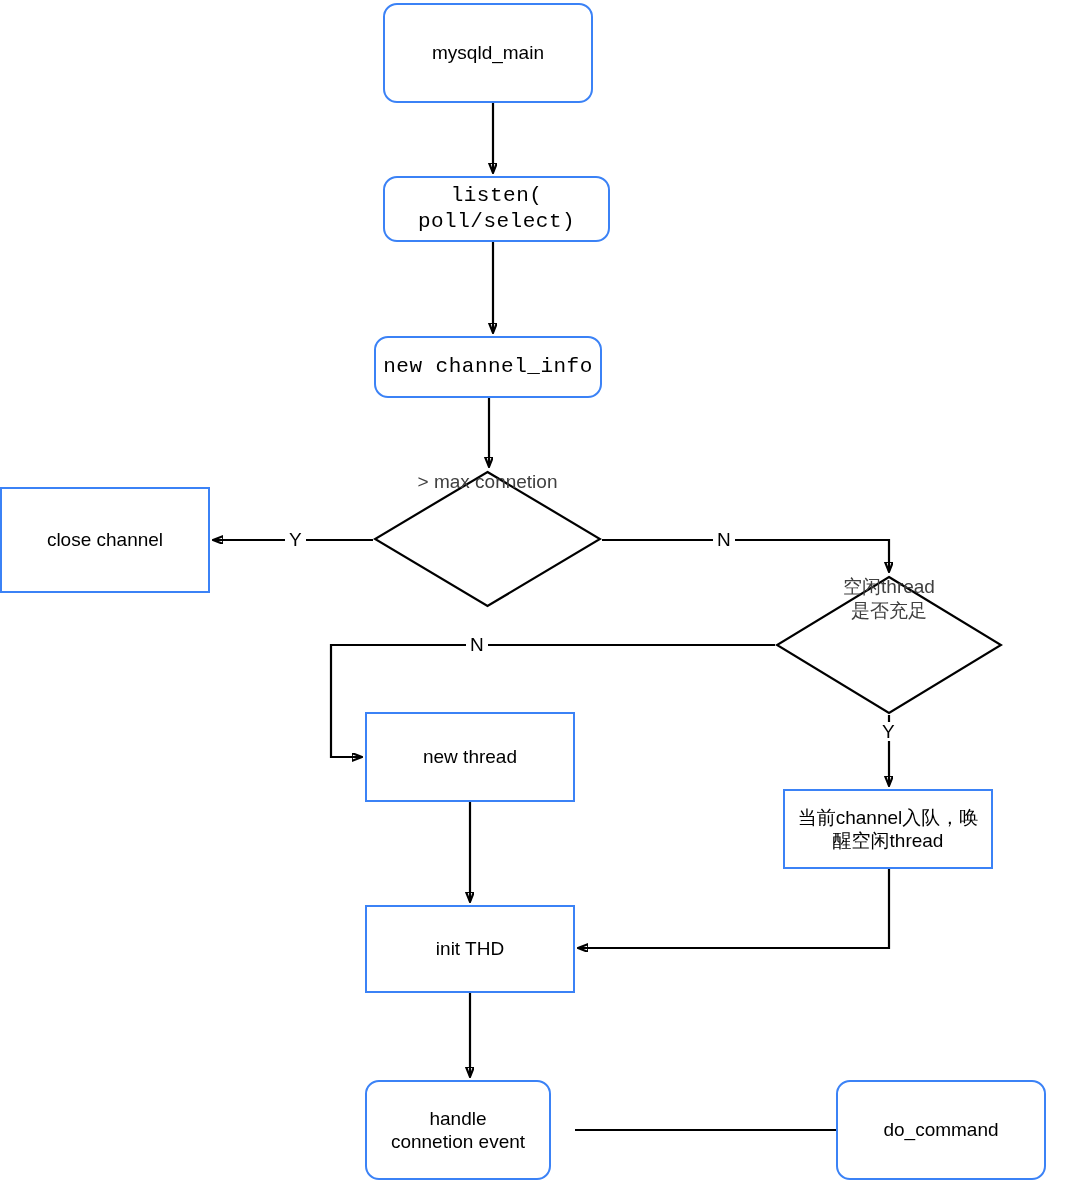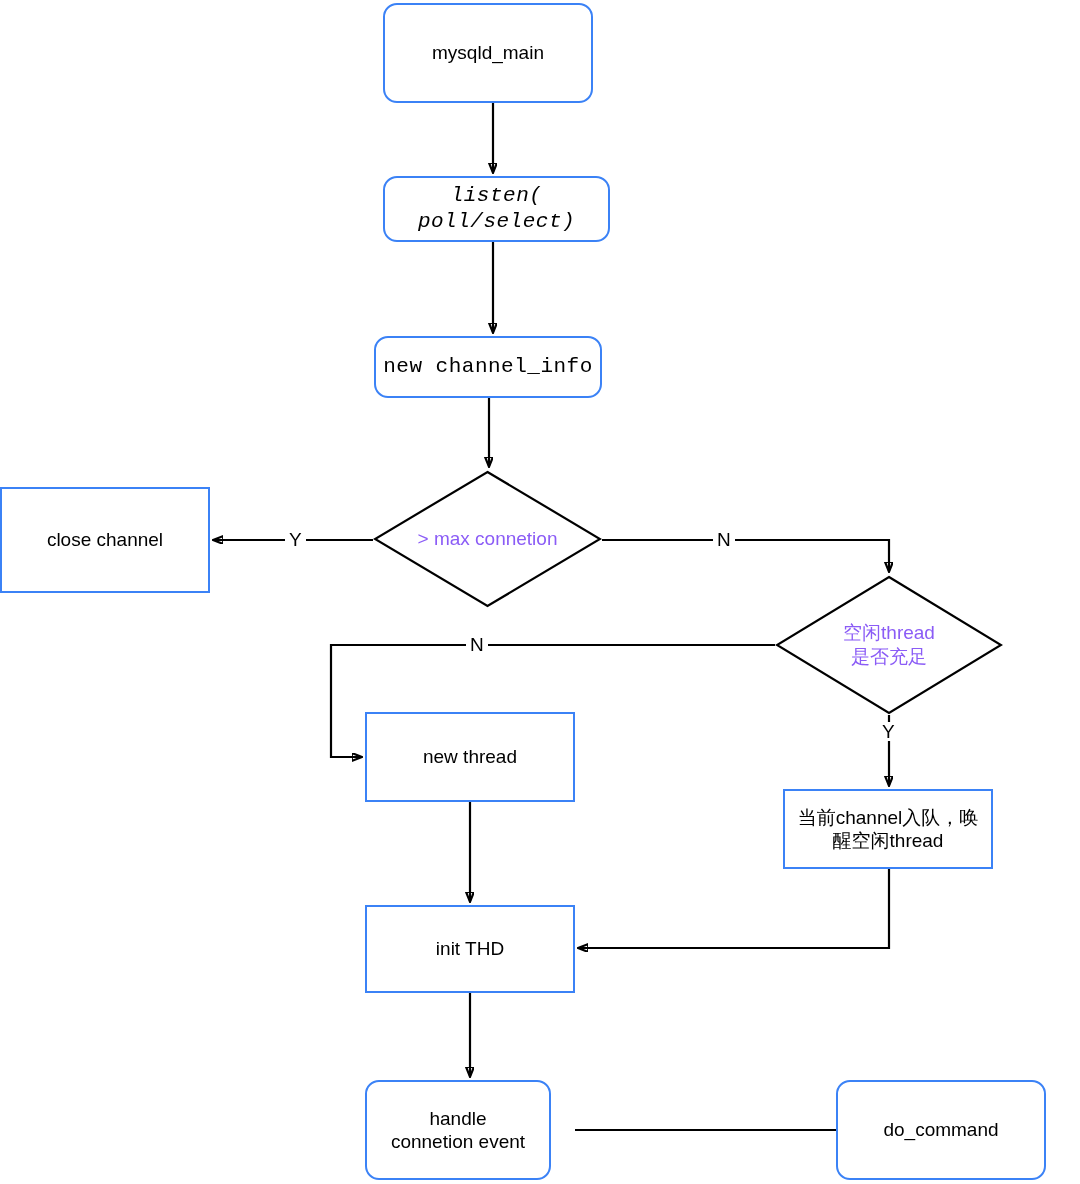--- a/index.html
+++ b/index.html
@@ -10,22 +10,22 @@
     overflow:hidden;
     position:relative;
   }
   #canvas{position:absolute;left:0;top:0;width:1080px;height:1184px;}
   .node{position:absolute;box-sizing:border-box;border:2px solid #3b82f6;background:#fff;
         display:flex;align-items:center;justify-content:center;text-align:center;
         line-height:1.22;font-size:19px;color:#000;}
   .rounded{border-radius:14px;}
   .mono{font-family:"Liberation Mono","DejaVu Sans Mono",monospace;font-size:21px;letter-spacing:0.5px;}
   .cjk{font-size:19px;}
-  .diamond{position:absolute;display:flex;align-items:center;justify-content:center;
-           text-align:center;font-size:19px;line-height:1.25;color:#8b5cf6;}
+  .diamond{position:absolute;display:flex;justify-content:center;
+           text-align:center;font-size:19px;line-height:1.25;color:#404040;}
   .diamond .dlabel{position:relative;z-index:2;}
   .diamond svg{position:absolute;left:0;top:0;}
   .edgelabel{position:absolute;background:#fff;font-size:19px;color:#000;
              padding:0 4px;line-height:1;text-align:center;}
   svg.links{position:absolute;left:0;top:0;width:1080px;height:1184px;pointer-events:none;}
   svg.links path,svg.links line{stroke:#000;stroke-width:2.2;fill:none;}
 </style>
 </head>
 <body>
 
@@ -56,21 +56,21 @@
 
     <path d="M889,869 L889,948 L579,948" marker-end="url(#arrow)"></path>
 
     <line x1="470" y1="993" x2="470" y2="1076" marker-end="url(#arrow)"></line>
 
     <line x1="575" y1="1130" x2="866" y2="1130" marker-end="url(#arrow)"></line>
   </svg>
 
   <div class="node rounded" style="left:383px;top:3px;width:210px;height:100px;">mysqld_main</div>
 
-  <div class="node rounded mono" style="left:383px;top:176px;width:227px;height:66px;white-space:pre-line;font-style:italic;">listen(
+  <div class="node rounded mono" style="left:383px;top:176px;width:227px;height:66px;white-space:pre-line;">listen(
 poll/select)</div>
 
   <div class="node rounded mono" style="left:374px;top:336px;width:228px;height:62px;">new channel_info</div>
 
   <div class="diamond" style="left:373px;top:470px;width:229px;height:138px;">
     <svg width="229" height="138" viewBox="0 0 229 138">
       <polygon points="114.5,2 227,69 114.5,136 2,69" fill="#fff" stroke="#000" stroke-width="2.2"></polygon>
     </svg>
     <span class="dlabel">&gt; max connetion</span>
   </div>

